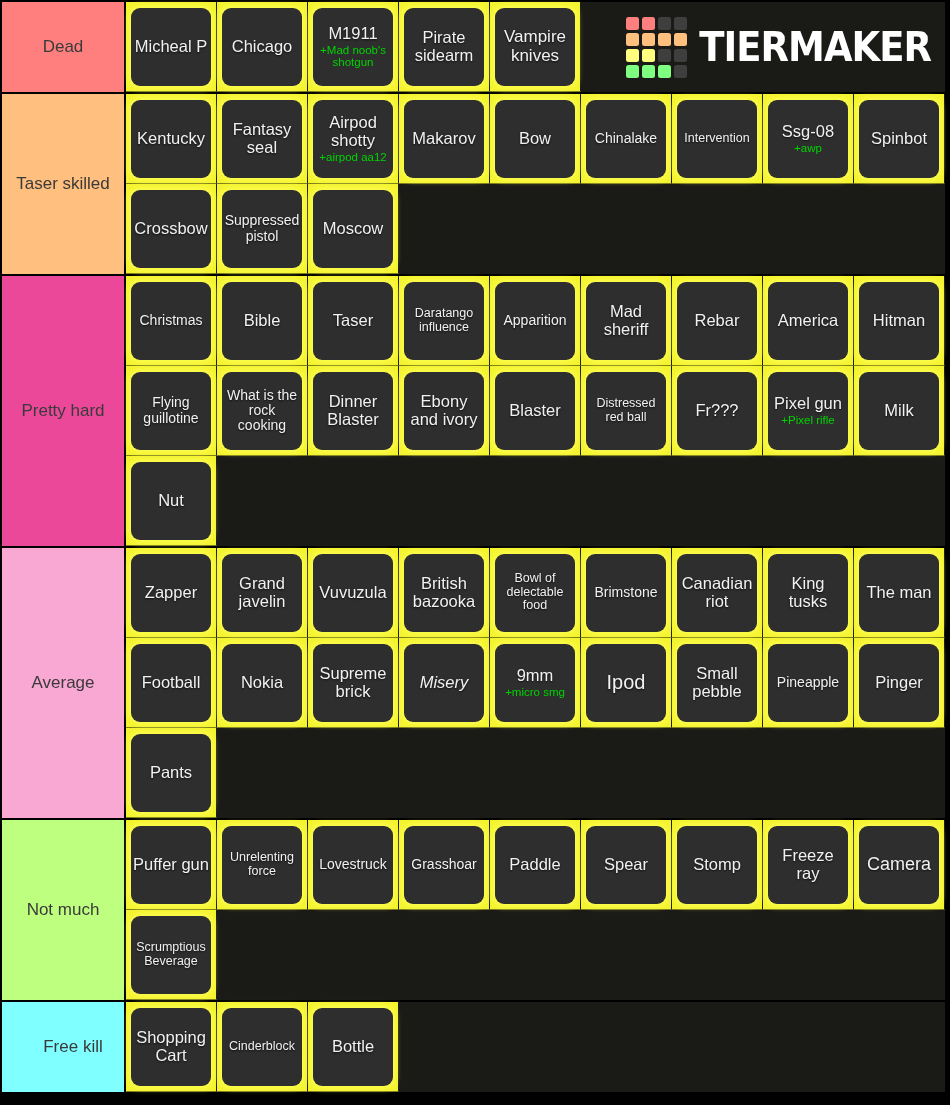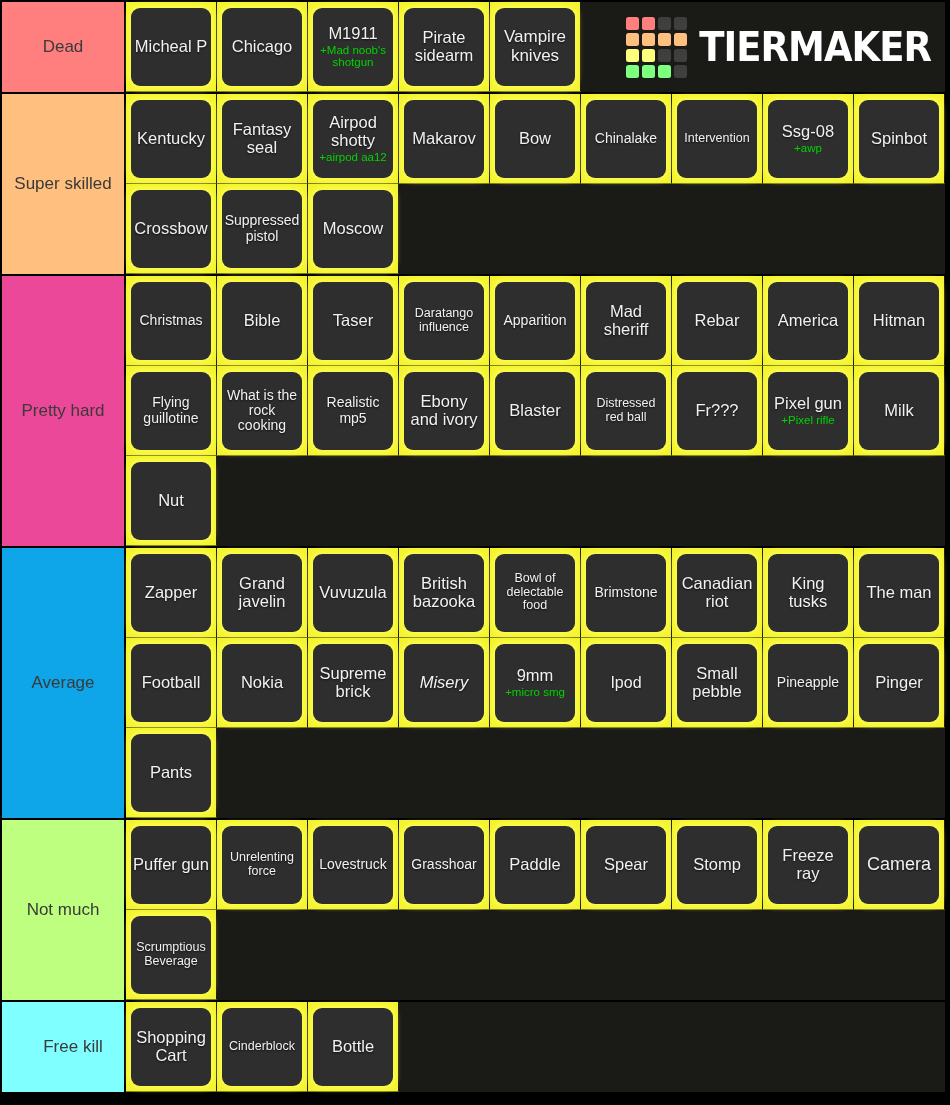--- a/index.html
+++ b/index.html
@@ -100,21 +100,21 @@
             <div class="logo-sq" style="background: rgb(127, 255, 127);"></div>
             <div class="logo-sq" style="background: rgb(127, 255, 127);"></div>
             <div class="logo-sq" style="background: rgb(127, 255, 127);"></div>
             <div class="logo-sq" style="background: rgb(63, 63, 63);"></div>
           </div>
           <div class="wordmark">TIERMAKER</div>
         </div>
       </div>
     </div>
     <div class="tier-row">
-      <div class="tier-label" style="background: rgb(255, 191, 127);">Super skilled</div>
+      <div class="tier-label" style="background: rgb(255, 191, 127);">Taser skilled</div>
       <div class="tier-content" style="min-height: 180px;">
         <div class="cell">
           <div class="tile">
             <div class="item-name" style="font-size: 16.5px;">Kentucky</div>
           </div>
         </div>
         <div class="cell">
           <div class="tile">
             <div class="item-name" style="font-size: 16.5px;">Fantasy seal</div>
           </div>
@@ -226,21 +226,21 @@
             <div class="item-name" style="font-size: 14px;">Flying guillotine</div>
           </div>
         </div>
         <div class="cell">
           <div class="tile">
             <div class="item-name" style="font-size: 14px;">What is the rock cooking</div>
           </div>
         </div>
         <div class="cell">
           <div class="tile">
-            <div class="item-name" style="font-size: 14px;">Realistic mp5</div>
+            <div class="item-name" style="font-size: 16.5px;">Dinner Blaster</div>
           </div>
         </div>
         <div class="cell">
           <div class="tile">
             <div class="item-name" style="font-size: 16.5px;">Ebony and ivory</div>
           </div>
         </div>
         <div class="cell">
           <div class="tile">
             <div class="item-name" style="font-size: 16.5px;">Blaster</div>
@@ -268,21 +268,21 @@
           </div>
         </div>
         <div class="cell">
           <div class="tile">
             <div class="item-name" style="font-size: 16.5px;">Nut</div>
           </div>
         </div>
       </div>
     </div>
     <div class="tier-row">
-      <div class="tier-label" style="background: #0ea5e9;">Average</div>
+      <div class="tier-label" style="background: #f9a8d4;">Average</div>
       <div class="tier-content" style="min-height: 270px;">
         <div class="cell">
           <div class="tile">
             <div class="item-name" style="font-size: 16.5px;">Zapper</div>
           </div>
         </div>
         <div class="cell">
           <div class="tile">
             <div class="item-name" style="font-size: 16.5px;">Grand javelin</div>
           </div>
@@ -343,21 +343,21 @@
           </div>
         </div>
         <div class="cell">
           <div class="tile">
             <div class="item-name" style="font-size: 16.5px;">9mm</div>
             <div class="sub">+micro smg</div>
           </div>
         </div>
         <div class="cell">
           <div class="tile">
-            <div class="item-name" style="font-size: 16px;">Ipod</div>
+            <div class="item-name" style="font-size: 20px;">Ipod</div>
           </div>
         </div>
         <div class="cell">
           <div class="tile">
             <div class="item-name" style="font-size: 16.5px;">Small pebble</div>
           </div>
         </div>
         <div class="cell">
           <div class="tile">
             <div class="item-name" style="font-size: 14px;">Pineapple</div>

